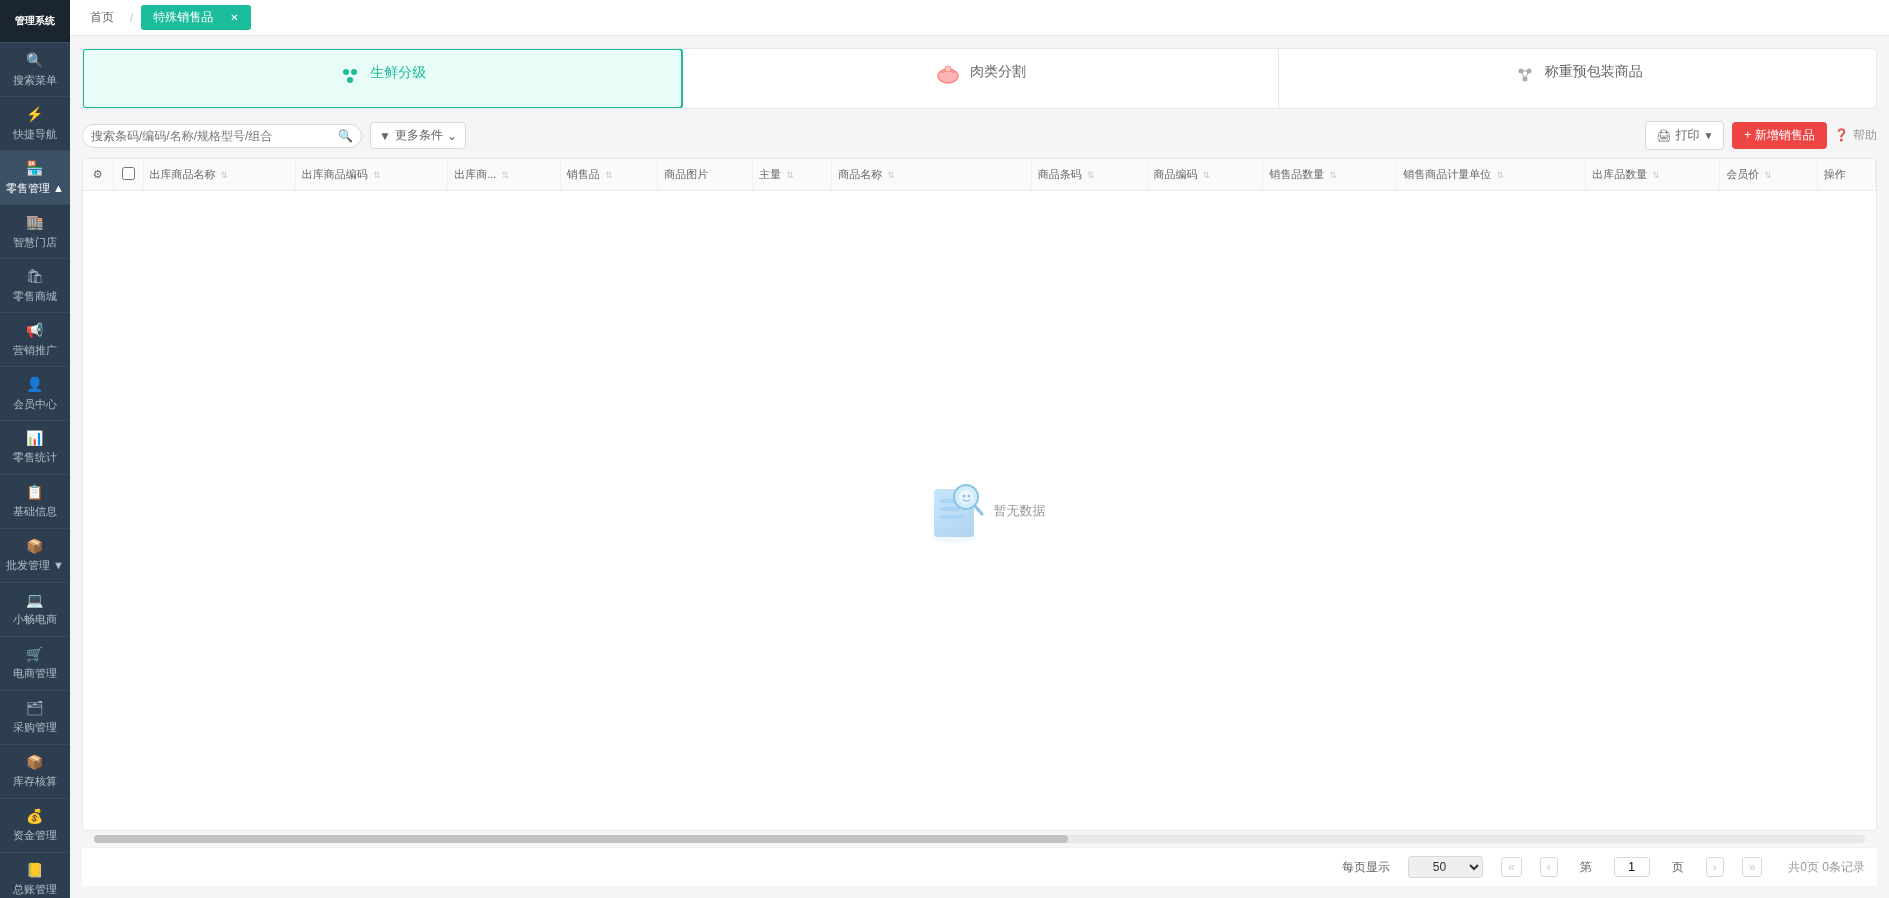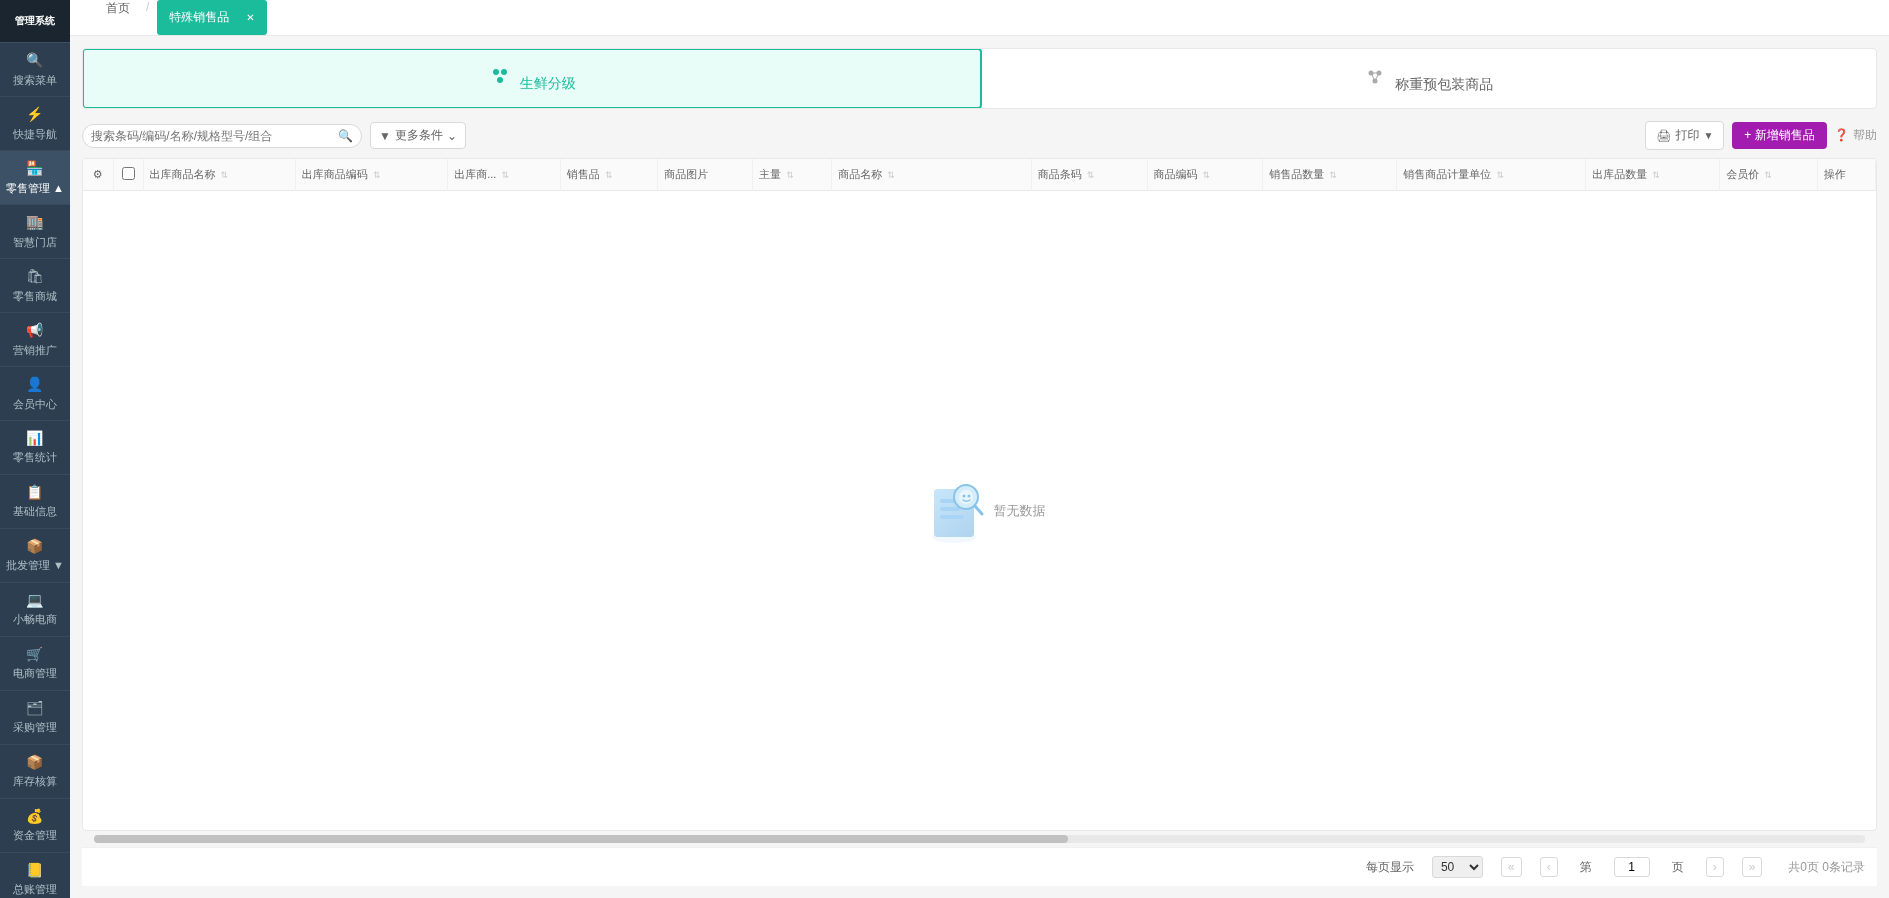--- a/index.html
+++ b/index.html
@@ -48,21 +48,22 @@
       display: flex;
       flex-direction: column;
       overflow: hidden;
     }
 
     
     .header-tabs {
       background: #fff;
       border-bottom: 1px solid #e8e8e8;
       display: flex;
-      padding: 0 28px;
+      align-items: center;
+      padding: 0 12px;
       height: 36px;
       flex-shrink: 0;
     }
     .tab-home {
       color: #666;
       margin-right: 8px;
       cursor: pointer;
       font-size: 12px;
       padding: 0 8px;
     }
@@ -95,21 +96,21 @@
       background: #fff;
       border: 1px solid #e8e8e8;
       border-radius: 4px;
       margin-bottom: 12px;
       flex-shrink: 0;
       overflow: hidden;
     }
     .feature-tab {
       flex: 1;
       display: flex;
-      align-items: flex-end;
+      align-items: flex-start;
       justify-content: center;
       padding: 14px 10px;
       cursor: pointer;
       border-right: 1px solid #e8e8e8;
       gap: 8px;
       color: #666;
       font-size: 14px;
     }
     .feature-tab:last-child { border-right: none; }
     .feature-tab.active {
@@ -184,21 +185,21 @@
     }
     .add-btn {
       display: flex;
       align-items: center;
       gap: 4px;
       cursor: pointer;
       color: #fff;
       font-size: 12px;
       padding: 5px 12px;
       border-radius: 4px;
-      background: #a21caf;
+      background: #ef4444;
       border: none;
     }
     .help-btn {
       cursor: pointer;
       color: #999;
       font-size: 12px;
     }
 
     
     .table-container {
@@ -241,23 +242,24 @@
       background: #fff;
       border-top: 1px solid #f0f0f0;
       font-size: 12px;
       color: #666;
       gap: 18px;
       flex-shrink: 0;
     }
     .page-size-select {
       border: 1px solid #d9d9d9;
       border-radius: 3px;
-      padding: 2px 4px;
+      padding: 2px 16px;
       font-size: 12px;
       color: #333;
+      text-align: center;
     }
     .page-btn {
       padding: 2px 6px;
       border: 1px solid #d9d9d9;
       border-radius: 3px;
       cursor: pointer;
       background: #fff;
       color: #666;
       font-size: 12px;
     }
@@ -386,20 +388,30 @@
     <div class="feature-tabs">
       <div class="feature-tab active">
         <span class="tab-icon">
           <svg width="24" height="24" viewBox="0 0 24 24" fill="none">
             <circle cx="8" cy="8" r="3" fill="#1abc9c"></circle>
             <circle cx="16" cy="8" r="3" fill="#1abc9c"></circle>
             <circle cx="12" cy="16" r="3" fill="#1abc9c"></circle>
           </svg>
         </span>
         <span>生鲜分级</span>
+      </div>
+      <div class="feature-tab">
+        <span class="tab-icon">
+          <svg width="28" height="24" viewBox="0 0 28 24" fill="none">
+            <ellipse cx="14" cy="13" rx="10" ry="7" fill="#ffb3b3" stroke="#ff8888" stroke-width="1.5"></ellipse>
+            <path d="M8 10 Q14 5 20 10" stroke="#ff8888" stroke-width="1.5" fill="none"></path>
+            <circle cx="14" cy="6" r="3" fill="#ffcccc" stroke="#ff8888" stroke-width="1"></circle>
+          </svg>
+        </span>
+        <span>肉类分割</span>
       </div>
       <div class="feature-tab">
         <span class="tab-icon">
           <svg width="24" height="24" viewBox="0 0 24 24" fill="none">
             <circle cx="8" cy="8" r="2.5" fill="#aaa"></circle>
             <circle cx="16" cy="8" r="2.5" fill="#aaa"></circle>
             <circle cx="12" cy="16" r="2.5" fill="#aaa"></circle>
             <line x1="8" y1="8" x2="16" y2="8" stroke="#aaa" stroke-width="1"></line>
             <line x1="8" y1="8" x2="12" y2="16" stroke="#aaa" stroke-width="1"></line>
             <line x1="16" y1="8" x2="12" y2="16" stroke="#aaa" stroke-width="1"></line>

